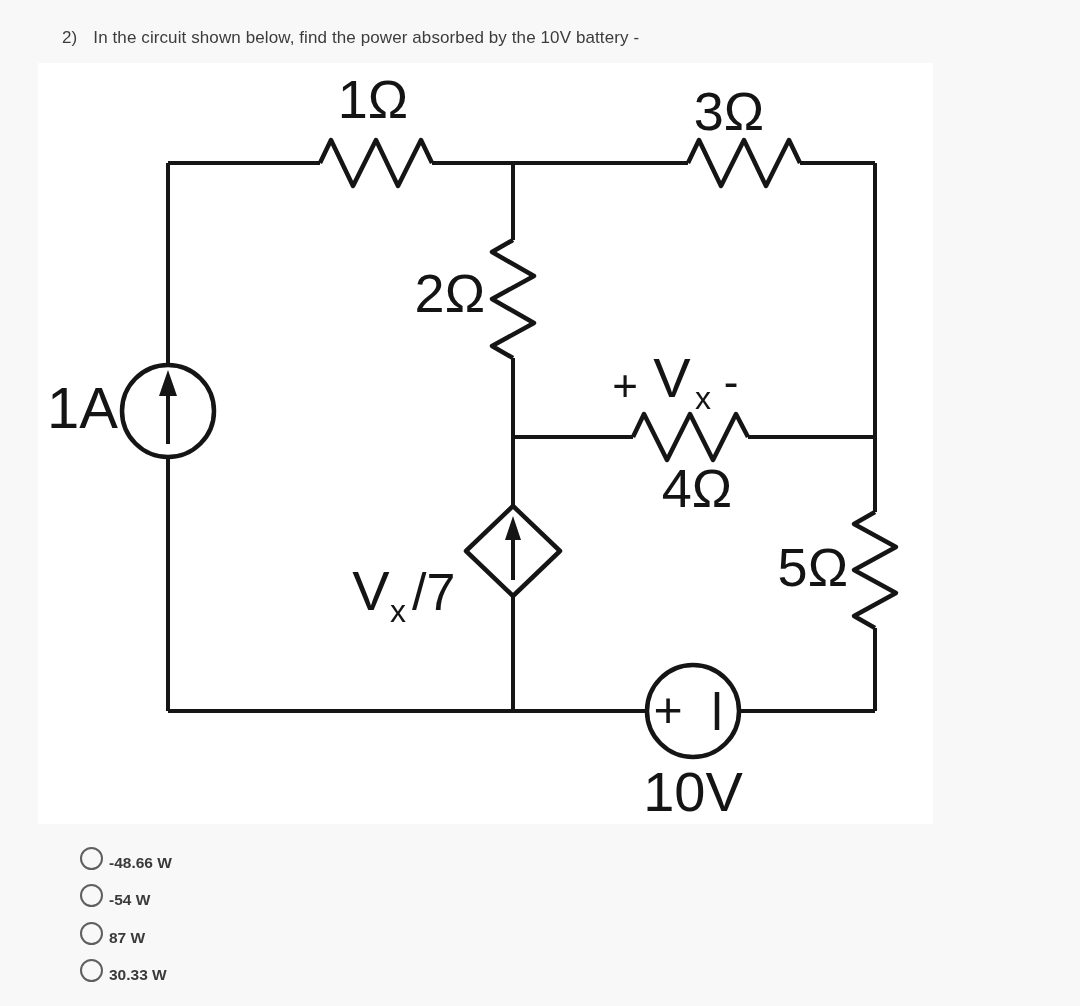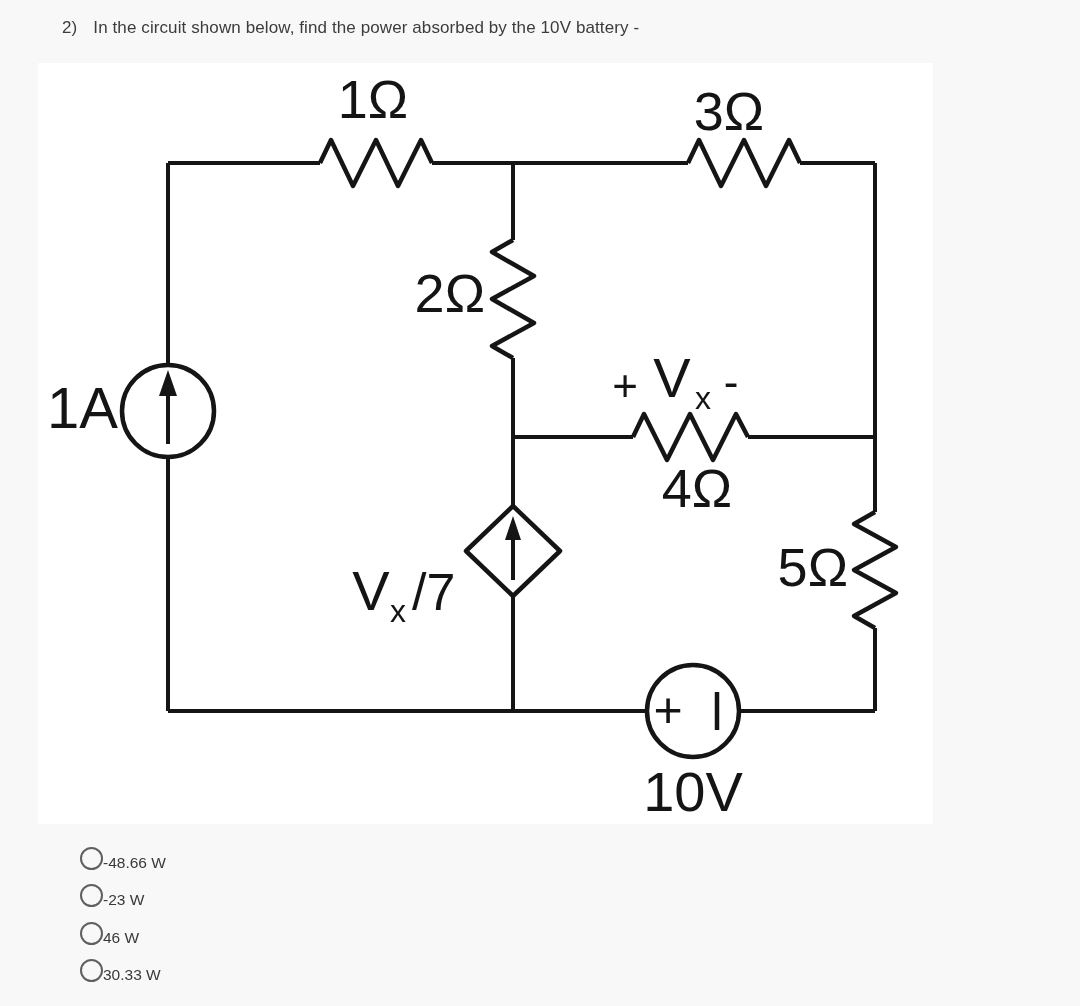--- a/index.html
+++ b/index.html
@@ -5,21 +5,21 @@
   html,body{margin:0;padding:0;}
   body{
     width:1080px;height:1006px;
     background:#f8f8f8;
     font-family:"Liberation Sans", sans-serif;
     position:relative;
     overflow:hidden;
   }
   .page{position:absolute;inset:0;}
   .question{
-    position:absolute;left:62px;top:18px;
+    position:absolute;left:62px;top:28px;
     font-size:17px;color:#3c3c3c;letter-spacing:0.1px;
     white-space:nowrap;
   }
   .question .qnum{margin-right:16px;}
   .panel{
     position:absolute;left:38px;top:63px;width:895px;height:761px;
     background:#ffffff;
   }
   svg.circuit{
     position:absolute;left:0;top:0;width:1080px;height:1006px;
@@ -40,21 +40,21 @@
   .options{position:absolute;left:80px;top:0;}
   .opt-row{
     position:absolute;left:0;display:flex;align-items:flex-start;
     cursor:pointer;white-space:nowrap;
   }
   .opt-row .radio{
     width:23px;height:23px;border:2px solid #5f5f5f;border-radius:50%;
     background:transparent;box-sizing:border-box;flex:0 0 auto;
   }
   .opt-row .opt-label{
-    font-size:15.5px;color:#3a3a3a;margin-left:0;padding-top:7px;
+    font-size:15.5px;color:#3a3a3a;margin-left:6px;padding-top:7px;font-weight:bold;
   }
 </style>
 </head>
 <body>
 
 <div class="page">
 
   <div class="question">
     <span class="qnum">2)</span><span>In the circuit shown below, find the power absorbed by the 10V battery -</span>
   </div>
@@ -124,25 +124,25 @@
 
   </svg>
 
   <div class="options">
     <div class="opt-row" style="top:847px">
       <span class="radio"></span>
       <span class="opt-label">-48.66 W</span>
     </div>
     <div class="opt-row" style="top:884px">
       <span class="radio"></span>
-      <span class="opt-label">-23 W</span>
+      <span class="opt-label">-54 W</span>
     </div>
     <div class="opt-row" style="top:922px">
       <span class="radio"></span>
-      <span class="opt-label">46 W</span>
+      <span class="opt-label">87 W</span>
     </div>
     <div class="opt-row" style="top:959px">
       <span class="radio"></span>
       <span class="opt-label">30.33 W</span>
     </div>
   </div>
 
 </div>
 
 </body></html>

